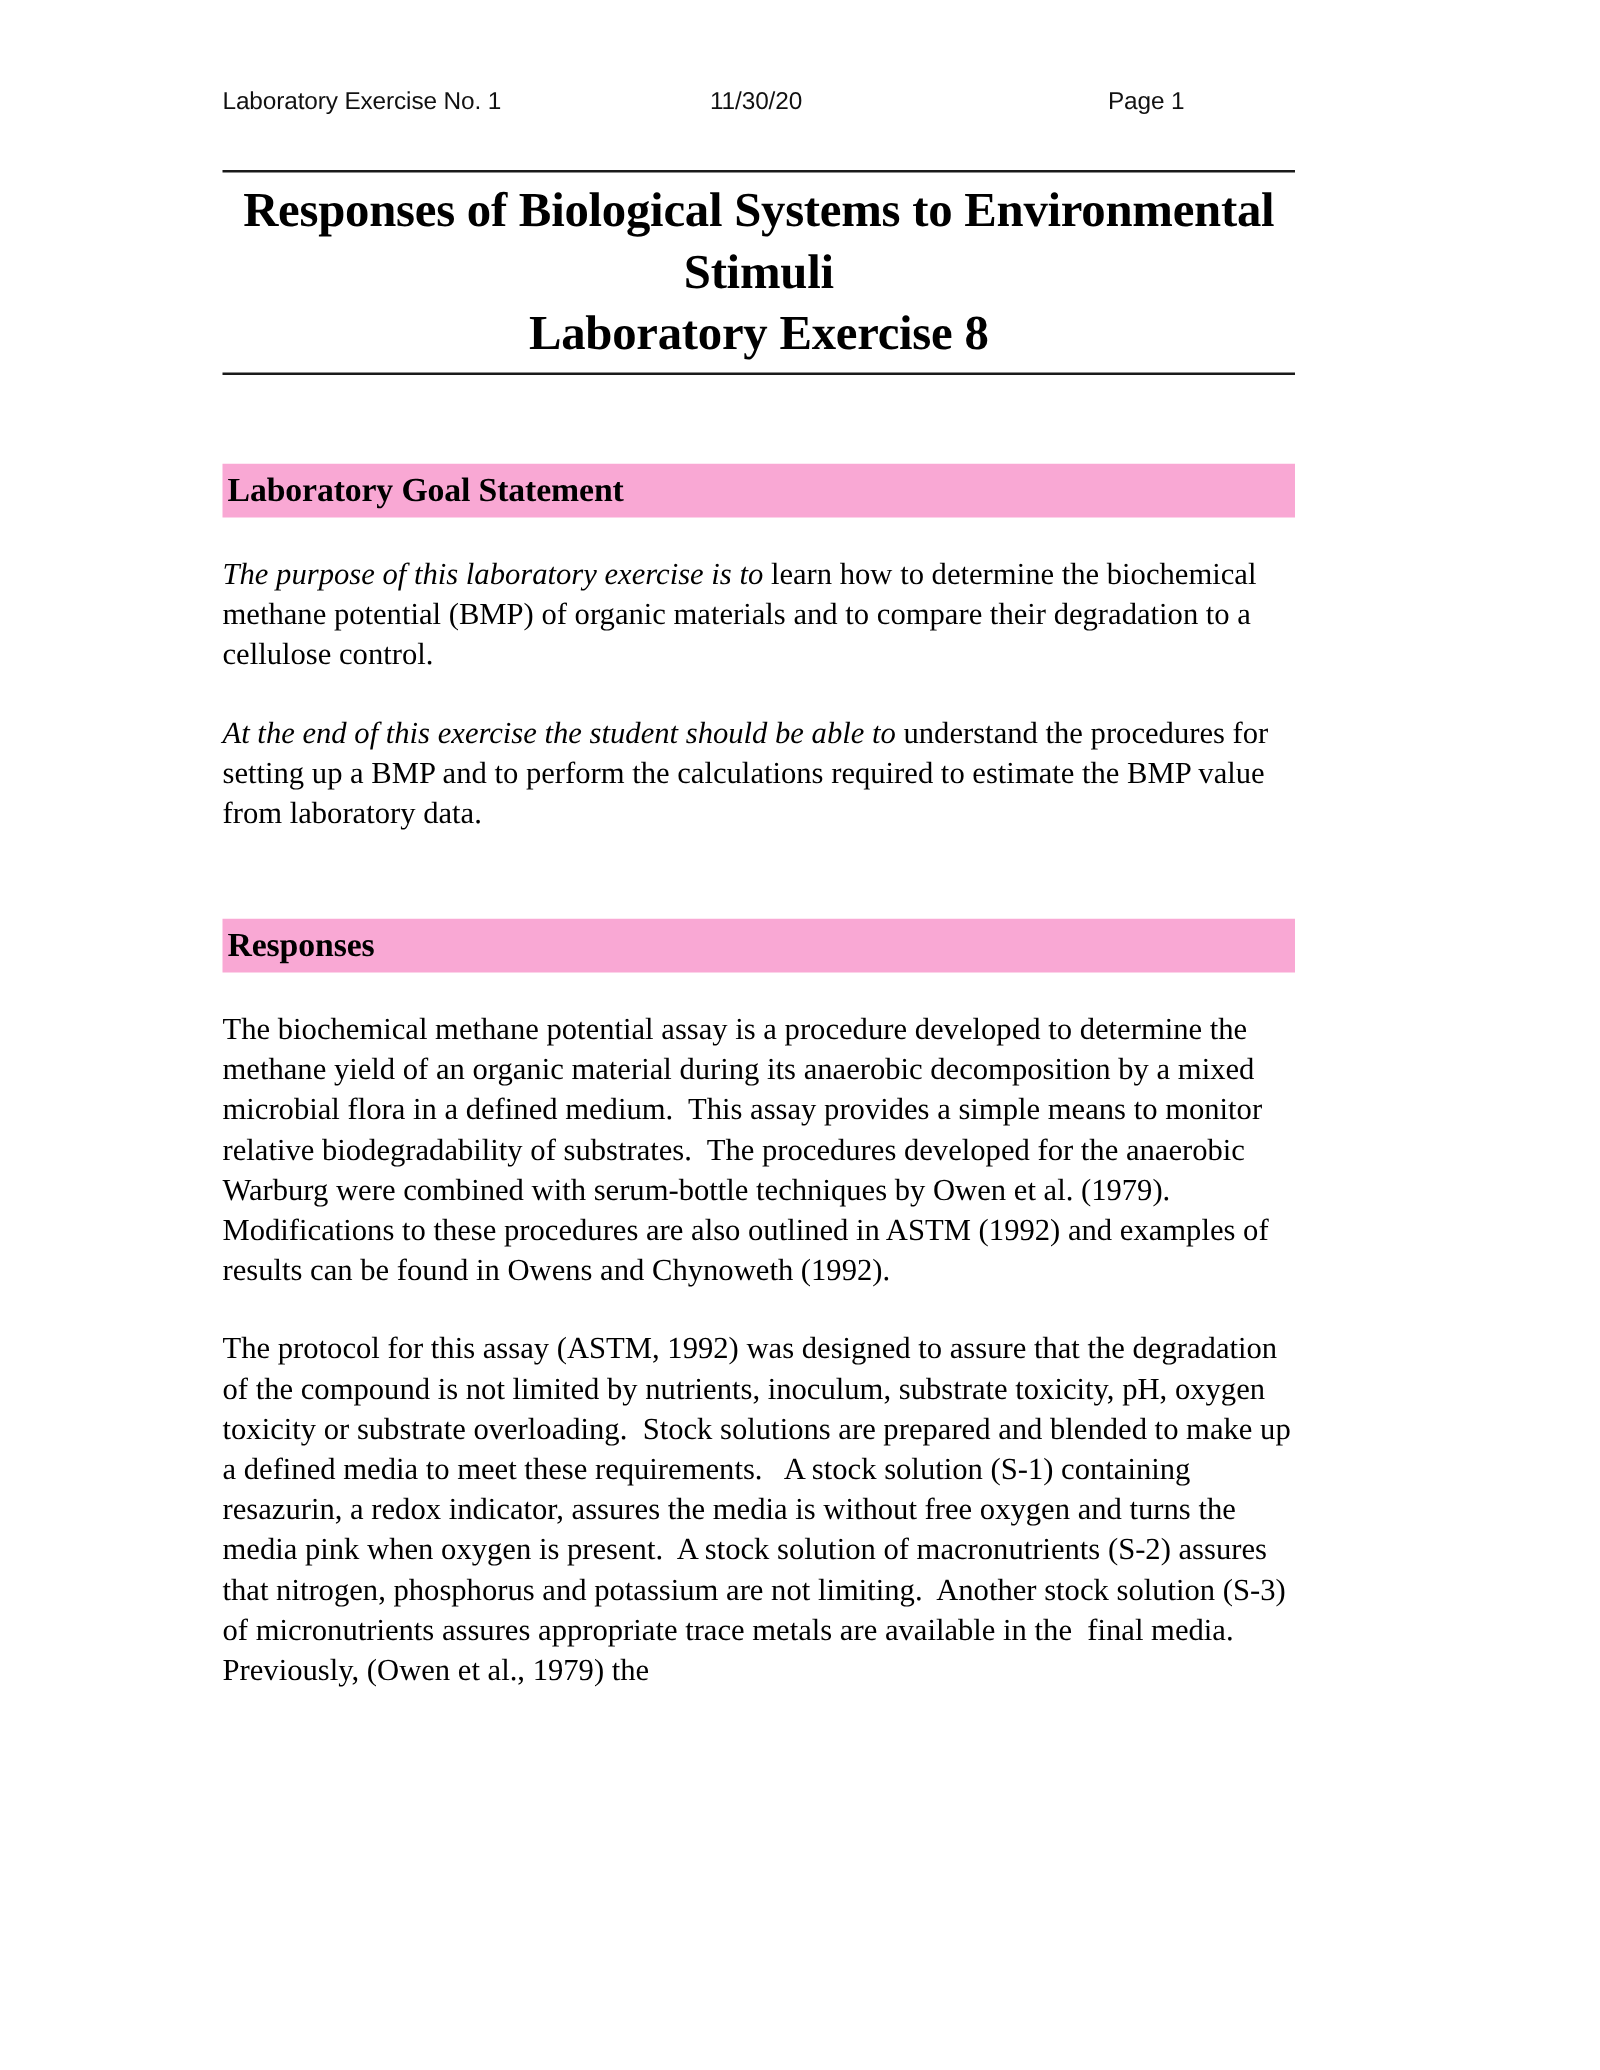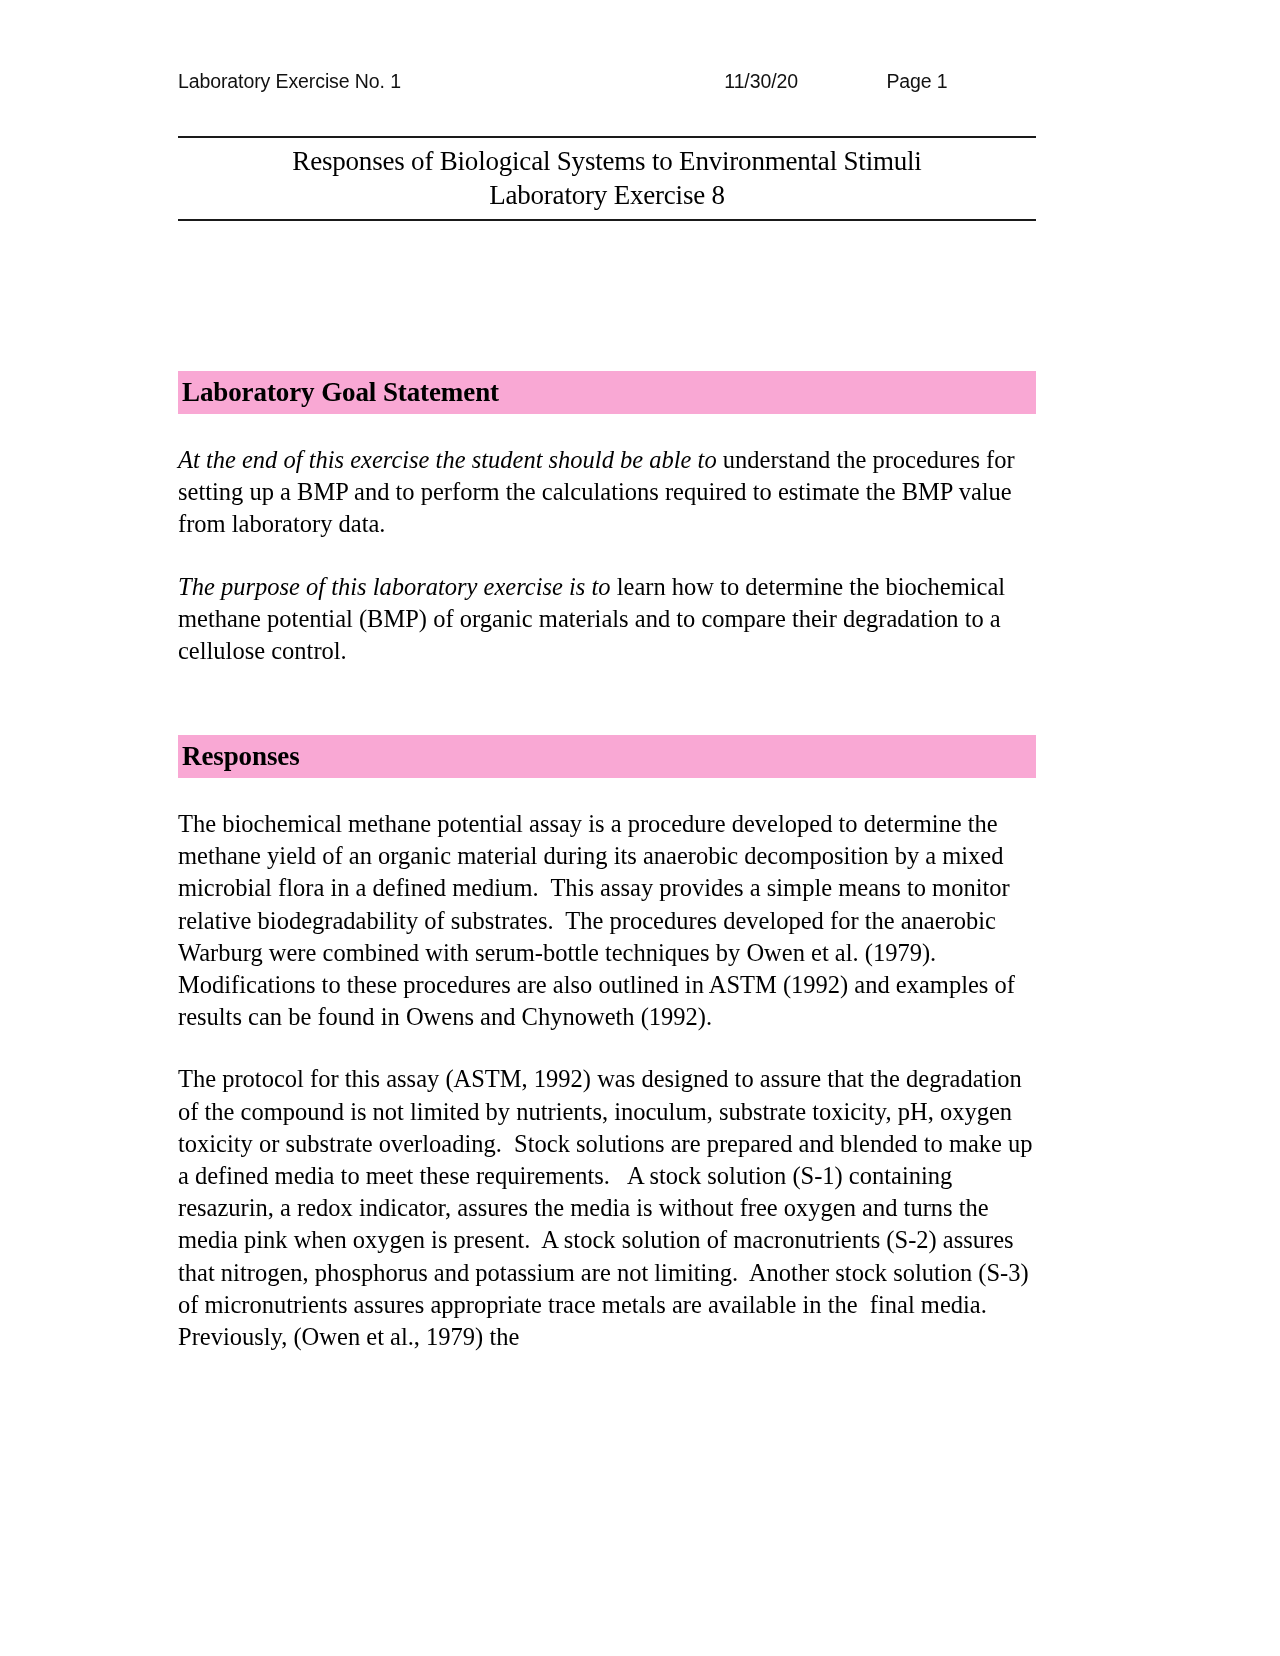--- a/index.html
+++ b/index.html
@@ -30,38 +30,38 @@
     top: 70px;
     width: 858px;
     display: flex;
     align-items: baseline;
     font-family: "Liberation Sans", sans-serif;
     font-size: 19.5px;
     letter-spacing: -0.1px;
     color: #111;
   }
   .doc-header .h-left   { width: 390px; text-align: left; }
-  .doc-header .h-center { width: 230px; text-align: right; }
+  .doc-header .h-center { width: 230px; text-align: left; }
   .doc-header .h-right  { flex: 1; text-align: center; }
 
   
   .title-block {
     position: absolute;
     left: 178px;
     top: 136px;
     width: 858px;
     border-top: 2.5px solid #1a1a1a;
     border-bottom: 2.5px solid #1a1a1a;
     padding: 6px 0 7px 0;
     box-sizing: border-box;
   }
   .title-line {
     text-align: center;
-    font-weight: normal;
-    font-size: 27px;
+    font-weight: bold;
+    font-size: 39px;
     line-height: 1.26;
     letter-spacing: -0.2px;
   }
 
   .subtitle {
     position: absolute;
     left: 178px;
     top: 258px;
     width: 858px;
     text-align: center;
@@ -118,22 +118,22 @@
 
   <div class="title-block">
     <div class="title-line">Responses of Biological Systems to Environmental Stimuli</div>
     <div class="title-line">Laboratory Exercise 8</div>
   </div>
 
 
   <div class="section-head" id="head-goal">Laboratory Goal Statement</div>
 
   <div class="body-col" id="goal-body">
+    <p class="para"><em>The purpose of this laboratory exercise is to</em><span> learn how to determine the biochemical methane potential (BMP) of organic materials and to compare their degradation to a cellulose control.</span></p>
     <p class="para"><em>At the end of this exercise the student should be able to</em><span> understand the procedures for setting up a BMP and to perform the calculations required to estimate the BMP value from laboratory data.</span></p>
-    <p class="para"><em>The purpose of this laboratory exercise is to</em><span> learn how to determine the biochemical methane potential (BMP) of organic materials and to compare their degradation to a cellulose control.</span></p>
   </div>
 
   <div class="section-head" id="head-background">Responses</div>
 
   <div class="body-col" id="background-body">
     <p class="para">The biochemical methane potential assay is a procedure developed to determine the methane yield of an organic material during its anaerobic decomposition by a mixed microbial flora in a defined medium.  This assay provides a simple means to monitor relative biodegradability of substrates.  The procedures developed for the anaerobic Warburg were combined with serum-bottle techniques by Owen et al. (1979).  Modifications to these procedures are also outlined in ASTM (1992) and examples of results can be found in Owens and Chynoweth (1992).</p>
     <p class="para">The protocol for this assay (ASTM, 1992) was designed to assure that the degradation of the compound is not limited by nutrients, inoculum, substrate toxicity, pH, oxygen toxicity or substrate overloading.  Stock solutions are prepared and blended to make up a defined media to meet these requirements.   A stock solution (S-1) containing resazurin, a redox indicator, assures the media is without free oxygen and turns the media pink when oxygen is present.  A stock solution of macronutrients (S-2) assures that nitrogen, phosphorus and potassium are not limiting.  Another stock solution (S-3) of micronutrients assures appropriate trace metals are available in the  final media.  Previously, (Owen et al., 1979) the</p>
   </div>
 
 </div>

